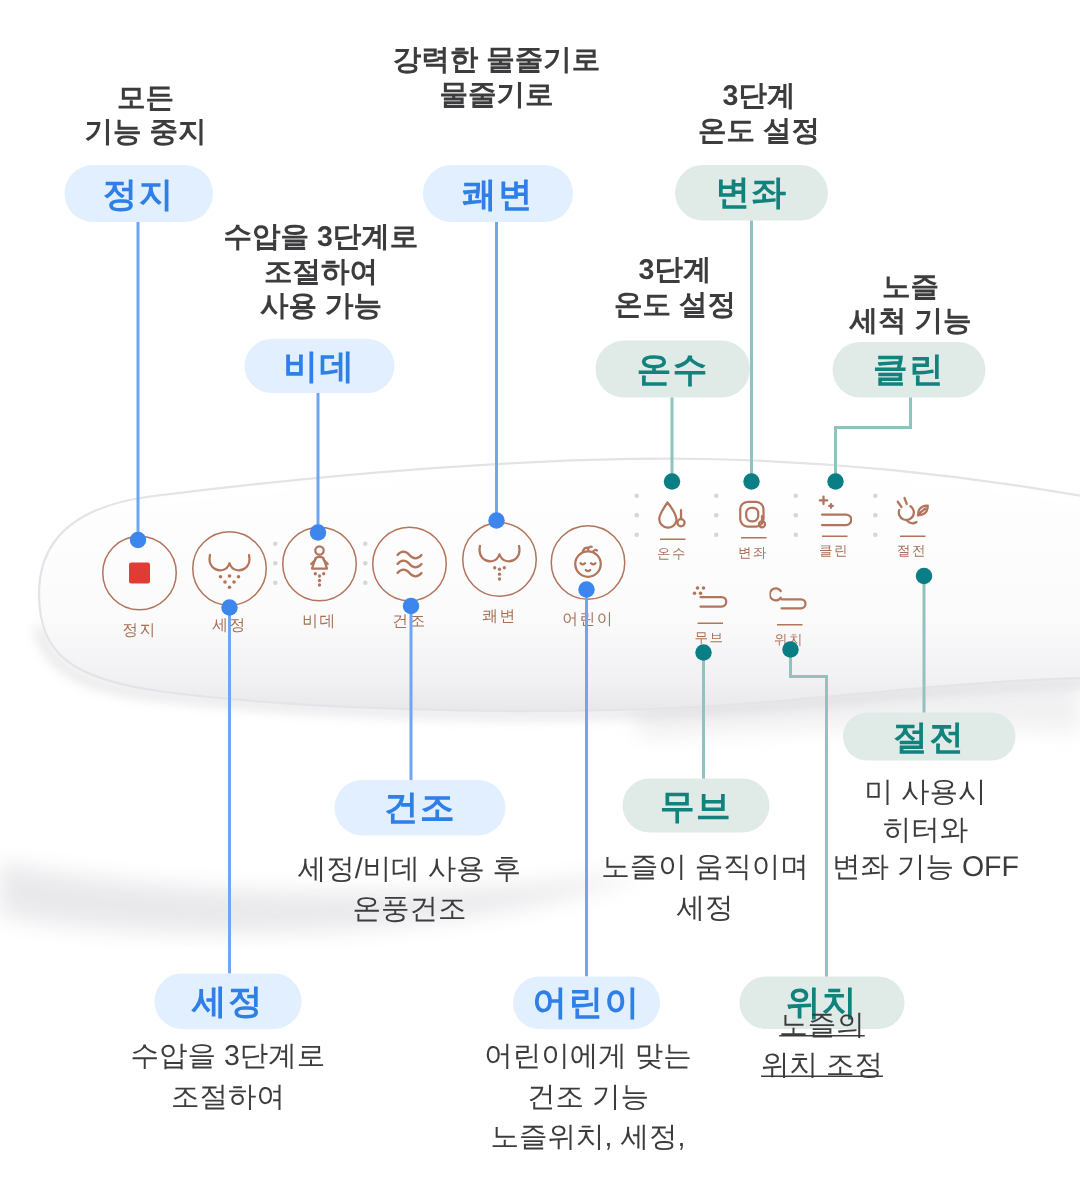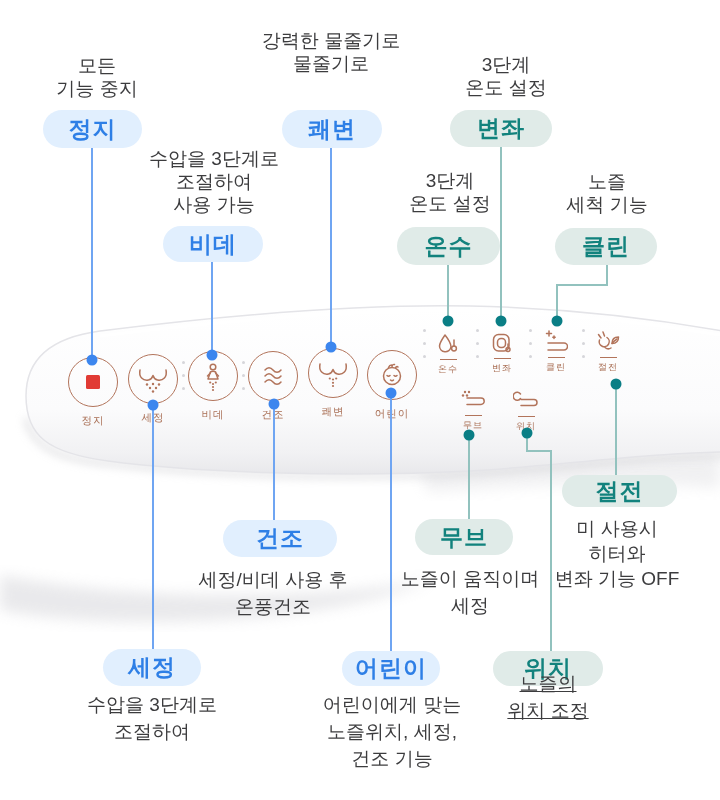--- a/index.html
+++ b/index.html
@@ -22,21 +22,21 @@
   .smallctl{position:absolute;width:48px;z-index:2;display:flex;flex-direction:column;align-items:center;}
   .sline{width:17px;height:0;border-top:1.5px solid #b2745b;margin-top:3px;}
   .slabel{margin-top:4px;font-size:9px;color:#a96f55;letter-spacing:1px;line-height:10px;}
   
   .pill{position:absolute;z-index:3;display:flex;align-items:center;justify-content:center;
         border-radius:20px;font-weight:700;font-size:23px;letter-spacing:1px;}
   .pill.blue{background:#e1effe;color:#2e7fe6;}
   .pill.teal{background:#e0ebe8;color:#12827d;}
   .desc{position:absolute;z-index:3;transform:translateX(-50%);text-align:center;
         color:#3c3c3e;font-size:19px;white-space:nowrap;}
-  .desc.tight{line-height:23px;}
+  .desc.tight{line-height:23px;font-weight:bold;}
   .desc.mid{line-height:25px;}
   .desc.loose{line-height:27px;}
   
   .vline,.hline{position:absolute;z-index:3;}
   .vline{width:2px;}
   .hline{height:2px;}
   .vline.blue,.hline.blue{background:#6fa5f2;}
   .vline.teal,.hline.teal{background:#92c2be;}
   .dot{position:absolute;z-index:4;width:11px;height:11px;border-radius:50%;transform:translate(-50%,-50%);}
   .dot.blue{background:#3c86ee;}
@@ -306,22 +306,22 @@
     <div>조절하여</div>
 </div>
 
 <div class="dot blue" style="left:391px;top:393px;"></div>
 <div class="vline blue" style="left:390px;top:393px;height:258px;"></div>
 <div class="pill blue" style="left:342px;top:651px;width:98px;height:35px;">
   <span>어린이</span>
 </div>
 <div class="desc loose" style="left:392px;top:691px;">
   <div>어린이에게 맞는</div>
+    <div>건조 기능</div>
     <div>노즐위치, 세정,</div>
-    <div>건조 기능</div>
 </div>
 
 <div class="desc tight" style="left:506px;top:53px;">
   <div>3단계</div>
     <div>온도 설정</div>
 </div>
 <div class="pill teal" style="left:450px;top:110px;width:102px;height:37px;">
   <span>변좌</span>
 </div>
 <div class="vline teal" style="left:500px;top:147px;height:172px;"></div>
@@ -330,21 +330,21 @@
 <div class="desc tight" style="left:450px;top:169px;">
   <div>3단계</div>
     <div>온도 설정</div>
 </div>
 <div class="pill teal" style="left:397px;top:227px;width:103px;height:38px;">
   <span>온수</span>
 </div>
 <div class="vline teal" style="left:447px;top:265px;height:54px;"></div>
 <div class="dot teal" style="left:448px;top:321px;"></div>
 
-<div class="desc tight" style="left:607px;top:170px;">
+<div class="desc tight" style="left:607px;top:180px;">
   <div>노즐</div>
     <div>세척 기능</div>
 </div>
 <div class="pill teal" style="left:555px;top:228px;width:102px;height:37px;">
   <span>클린</span>
 </div>
 <div class="vline teal" style="left:606px;top:265px;height:21px;"></div>
 <div class="hline teal" style="left:556px;top:284px;width:52px;"></div>
 <div class="vline teal" style="left:556px;top:284px;height:35px;"></div>
 <div class="dot teal" style="left:557px;top:321px;"></div>

